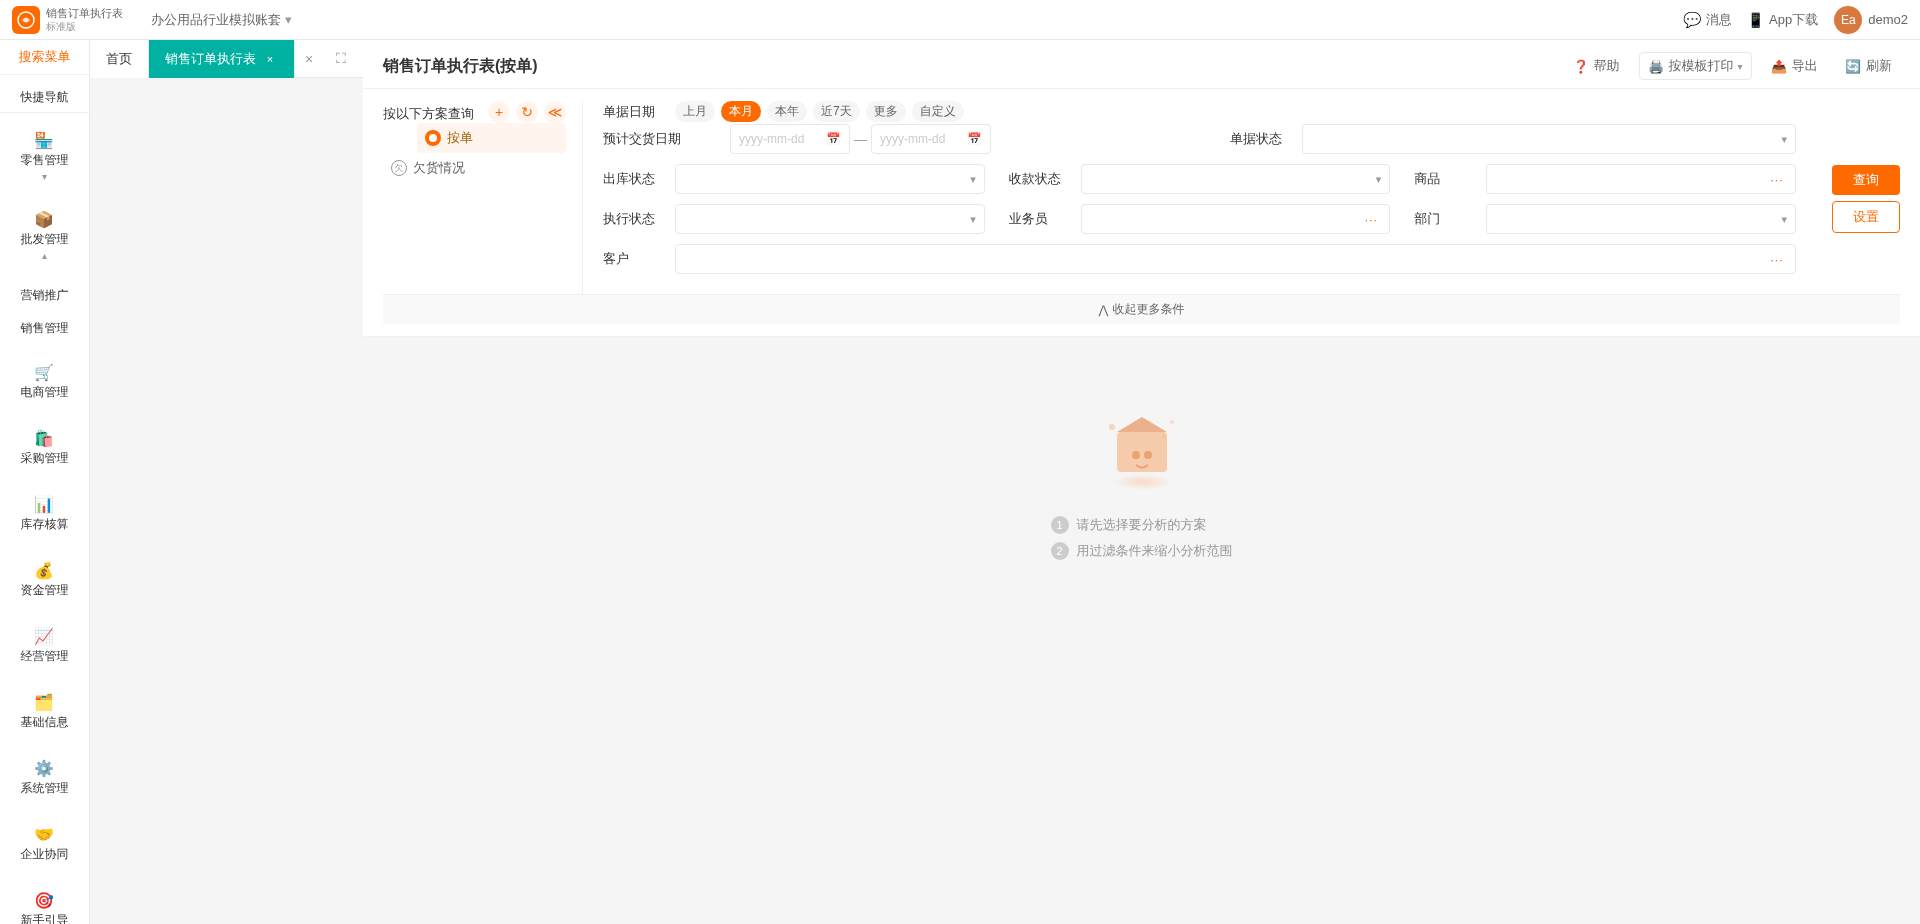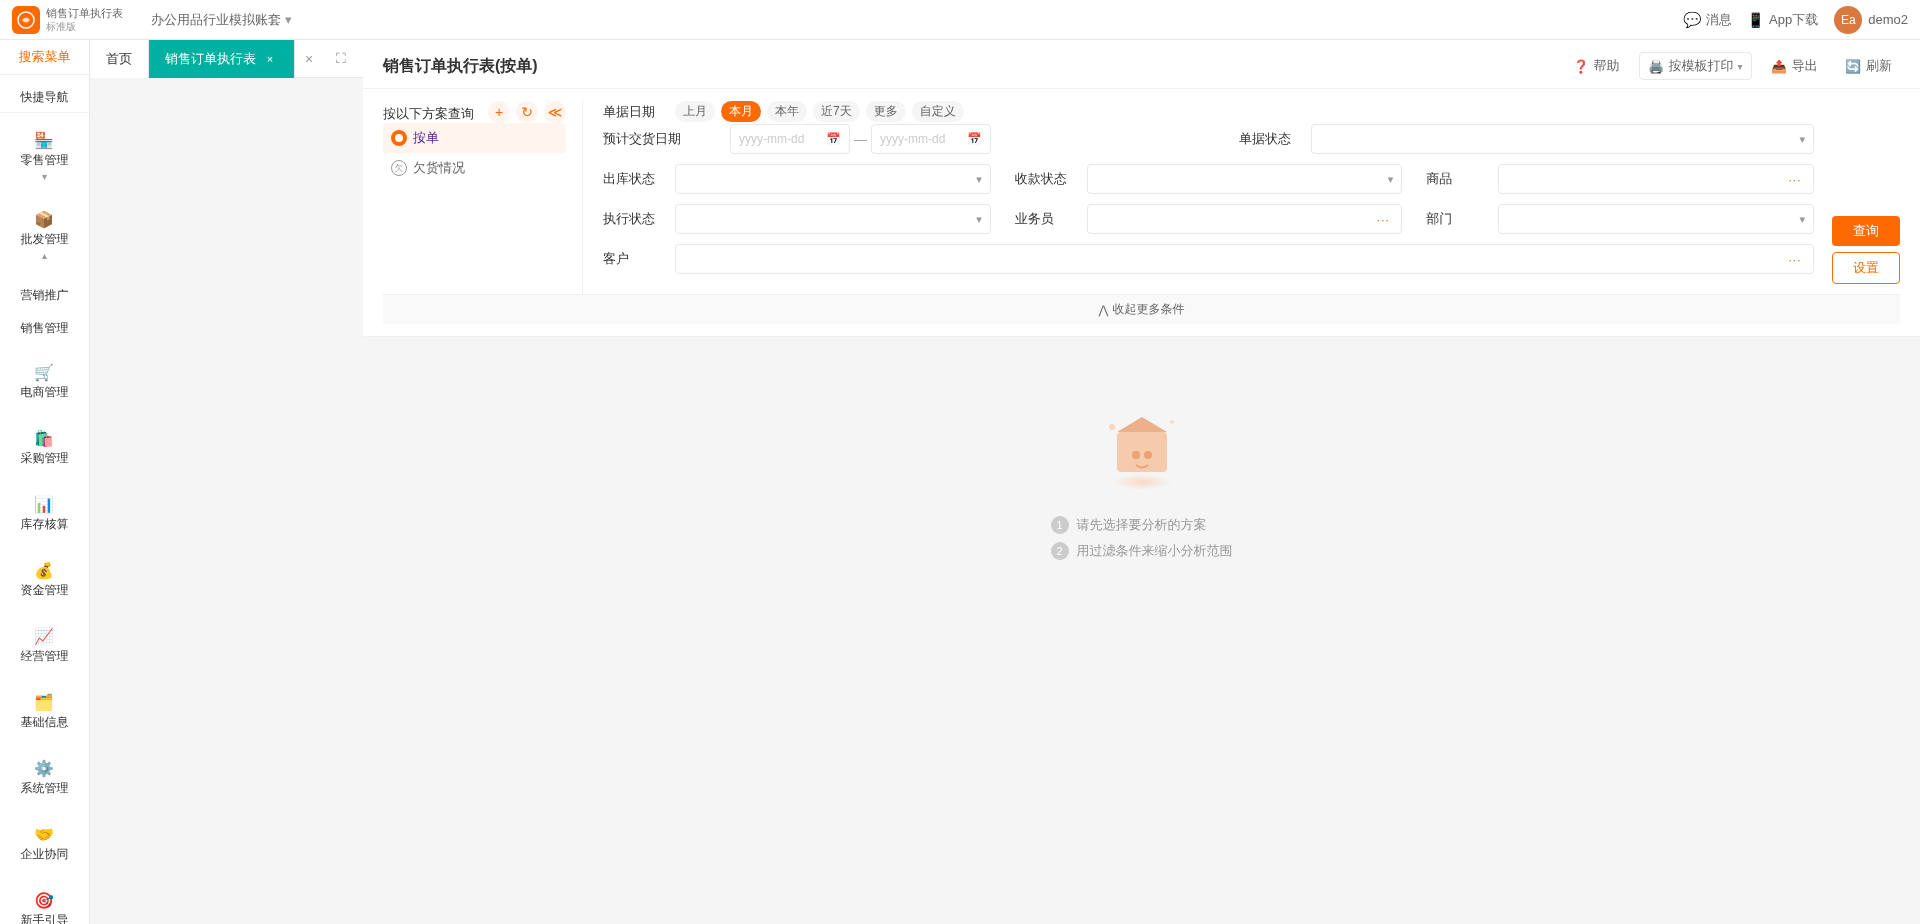--- a/index.html
+++ b/index.html
@@ -294,21 +294,22 @@
       display: flex;
       align-items: center;
       gap: 6px;
       padding: 6px 8px;
       border-radius: 4px;
       cursor: pointer;
       font-size: 13px;
     }
     .filter-scheme-item.active {
       background: #fff5ee;
-      color: #4c1d95;
+      color: #a16207;
+      margin-left: 34px;
     }
     .filter-scheme-item .scheme-icon {
       width: 16px;
       height: 16px;
       border-radius: 50%;
       background: #ff6a00;
       display: flex;
       align-items: center;
       justify-content: center;
       color: white;
@@ -667,21 +668,21 @@
               <span>按单</span>
             </div>
             <div class="debt-item">
               <div class="debt-icon">欠</div>
               <span>欠货情况</span>
             </div>
           </div>
 
           <div class="filter-right">
 
-            <div style="display:flex;gap:10px;align-items:flex-end;margin-bottom:10px;">
+            <div style="display:flex;gap:28px;align-items:center;margin-bottom:10px;">
               <div style="flex:1;">
 
                 <div class="filter-row" style="margin-bottom:2px;">
                   <span class="filter-label">单据日期</span>
                   <div class="date-quick">
                     <div class="date-btn">上月</div>
                     <div class="date-btn active">本月</div>
                     <div class="date-btn">本年</div>
                     <div class="date-btn">近7天</div>
                     <div class="date-btn">更多</div>

